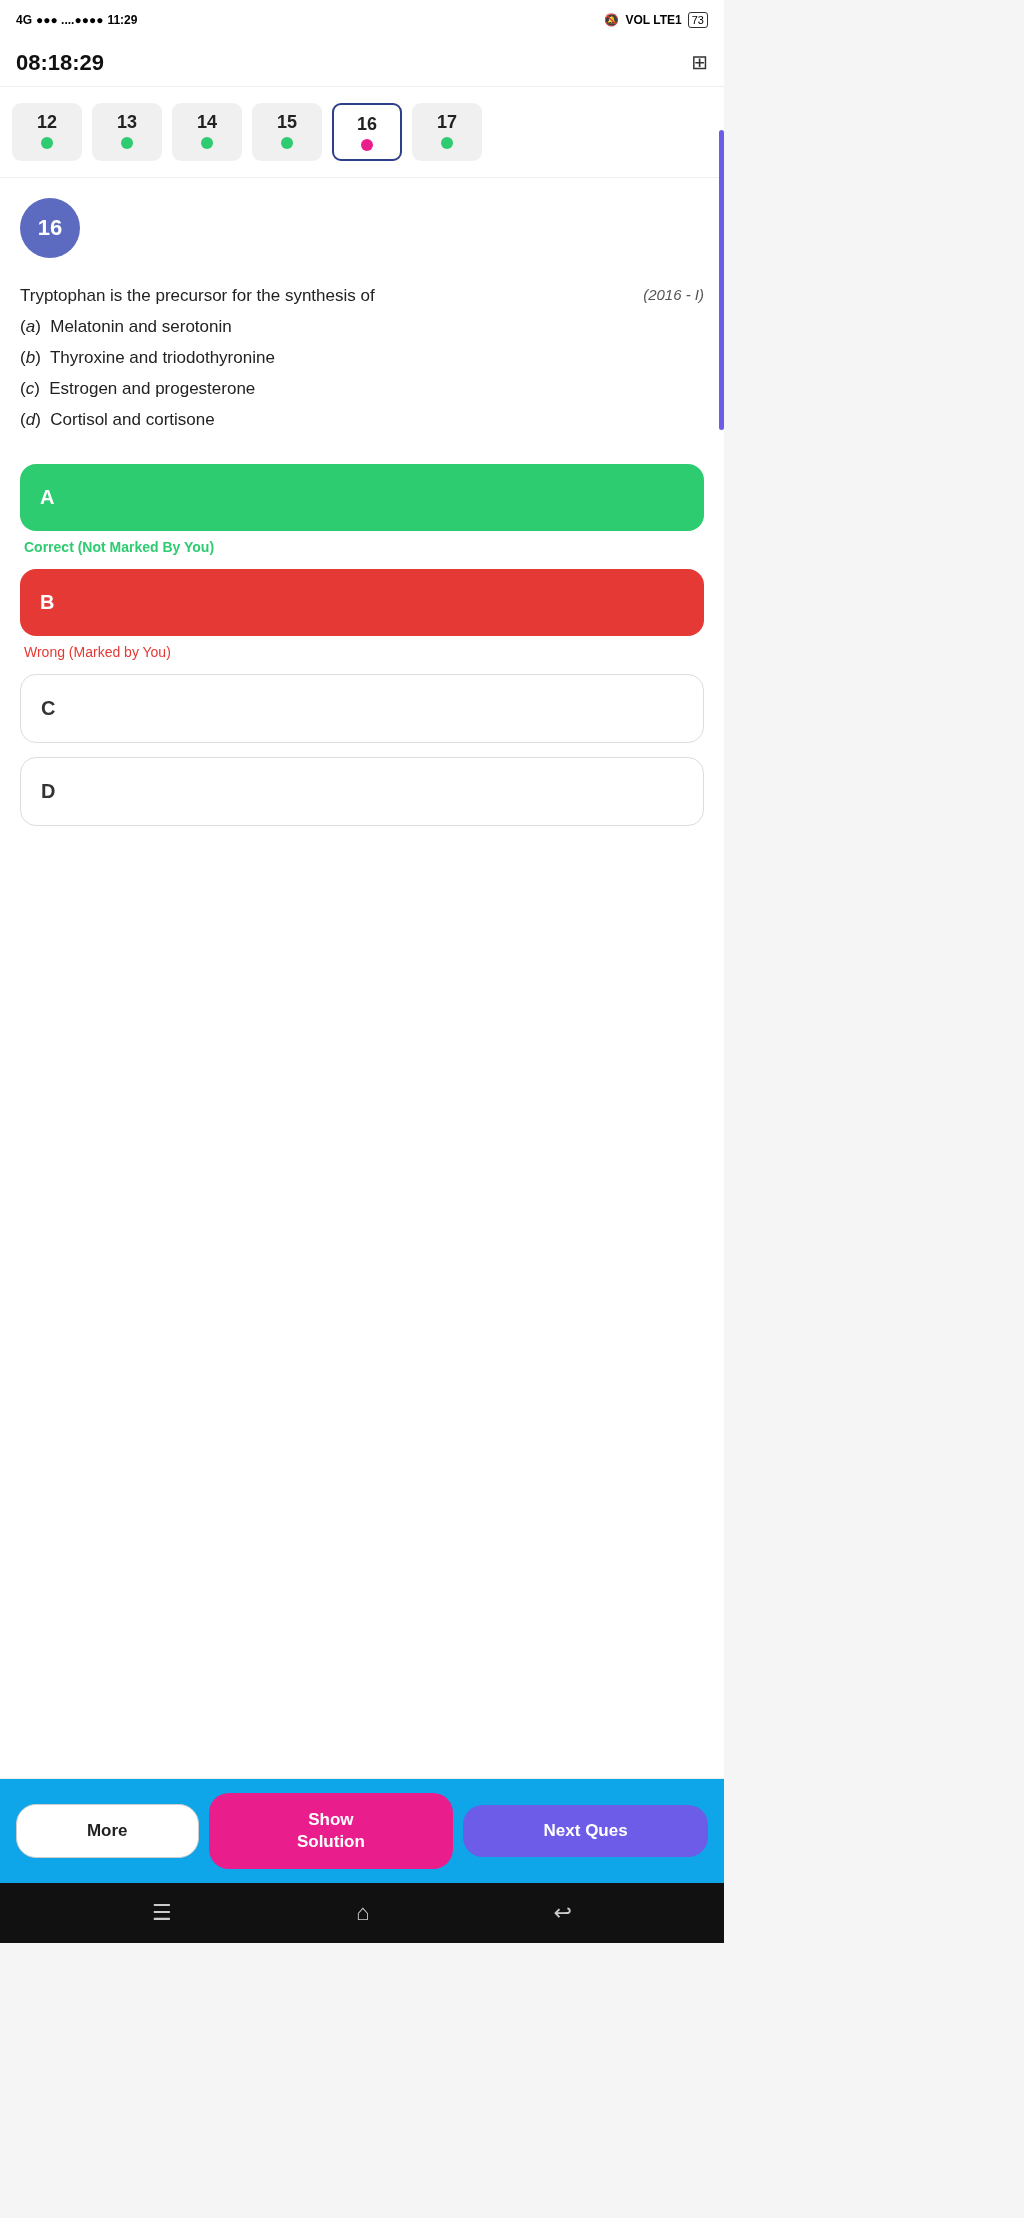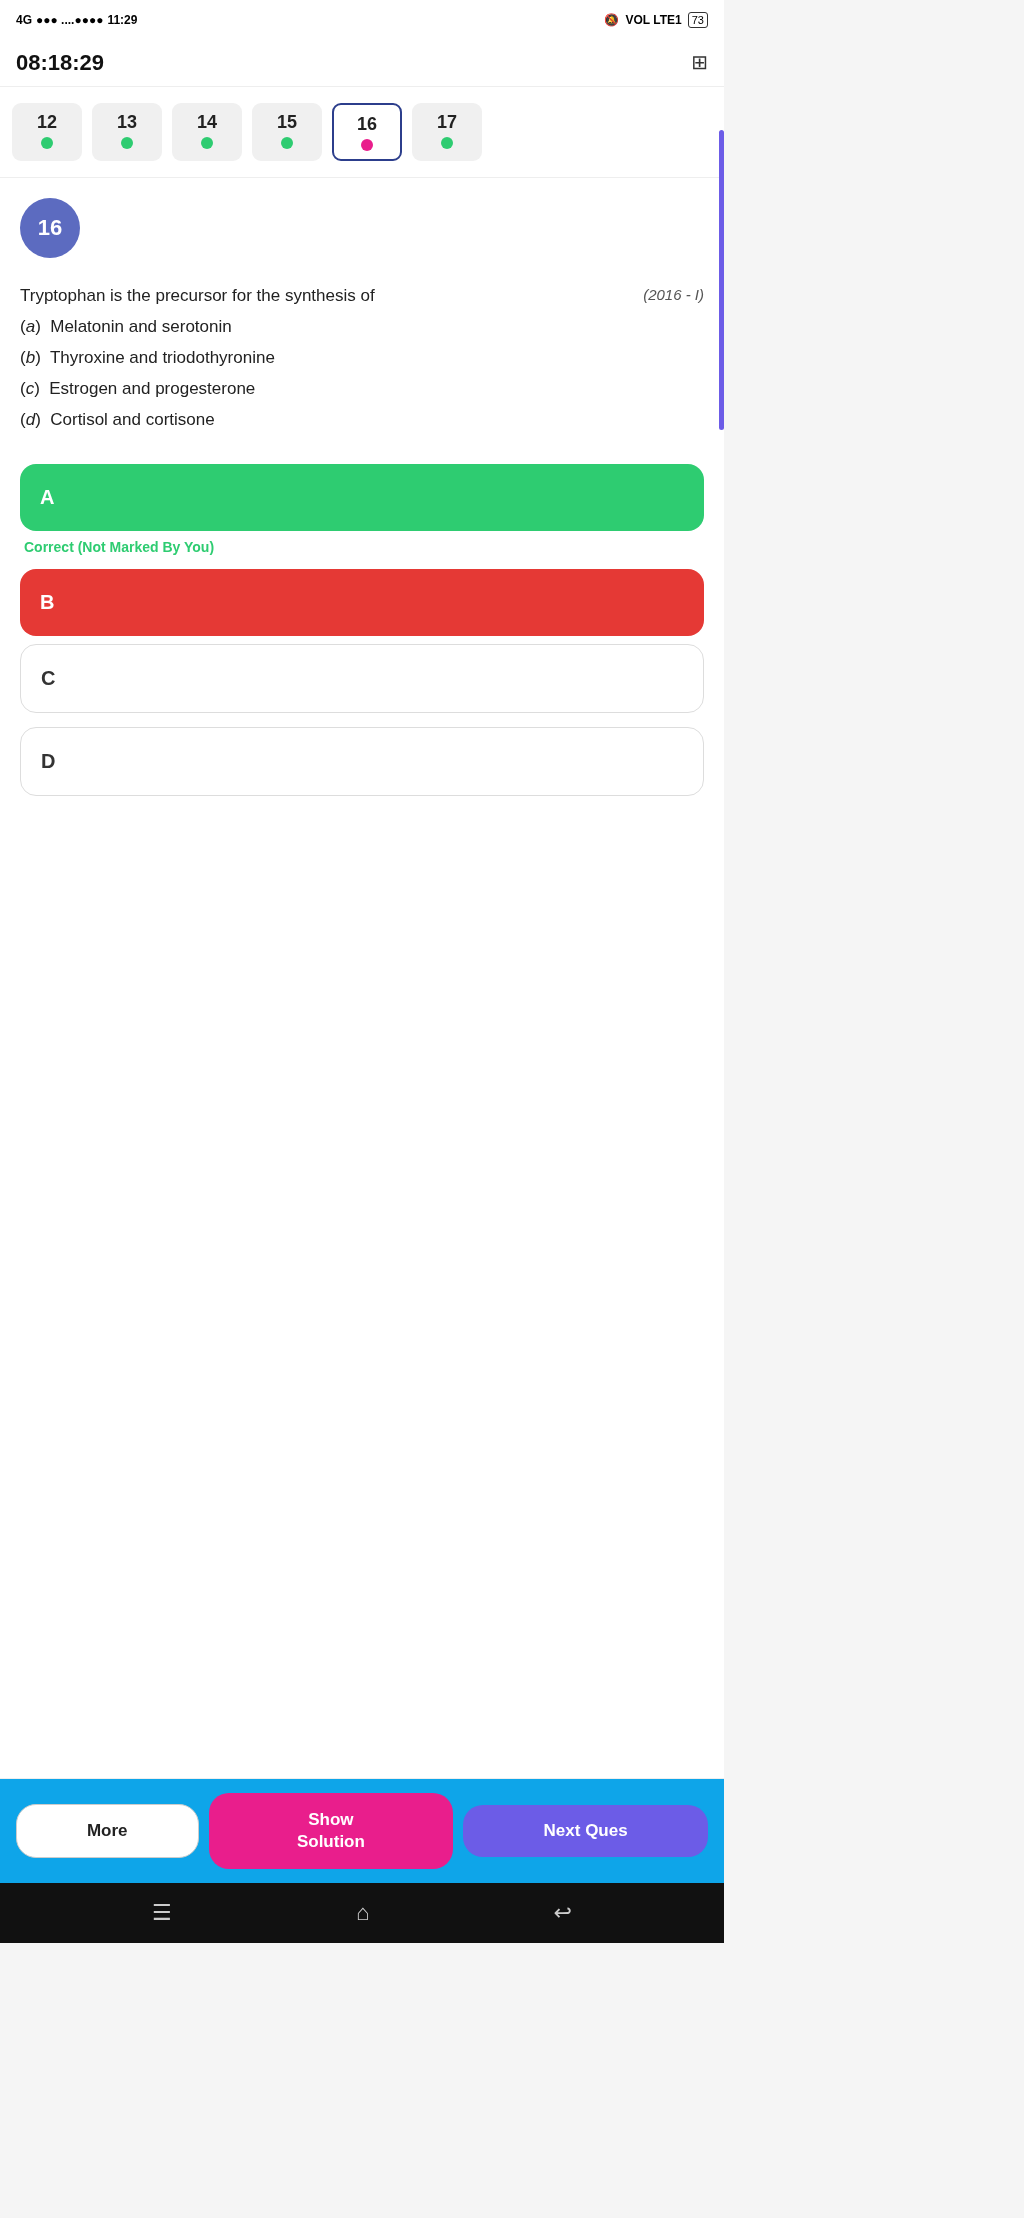--- a/index.html
+++ b/index.html
@@ -308,20 +308,21 @@
   <div class="answer-section">
 
     <div class="answer-option correct">
       A
     </div>
     <div class="answer-label correct-label">Correct (Not Marked By You)</div>
 
     <div class="answer-option wrong">
       B
     </div>
+    <div class="answer-label wrong-label">Wrong (Marked by You)</div>
 
     <div class="answer-option neutral">
       C
     </div>
 
     <div class="answer-option neutral" style="margin-top: 14px;">
       D
     </div>
 
   </div>

